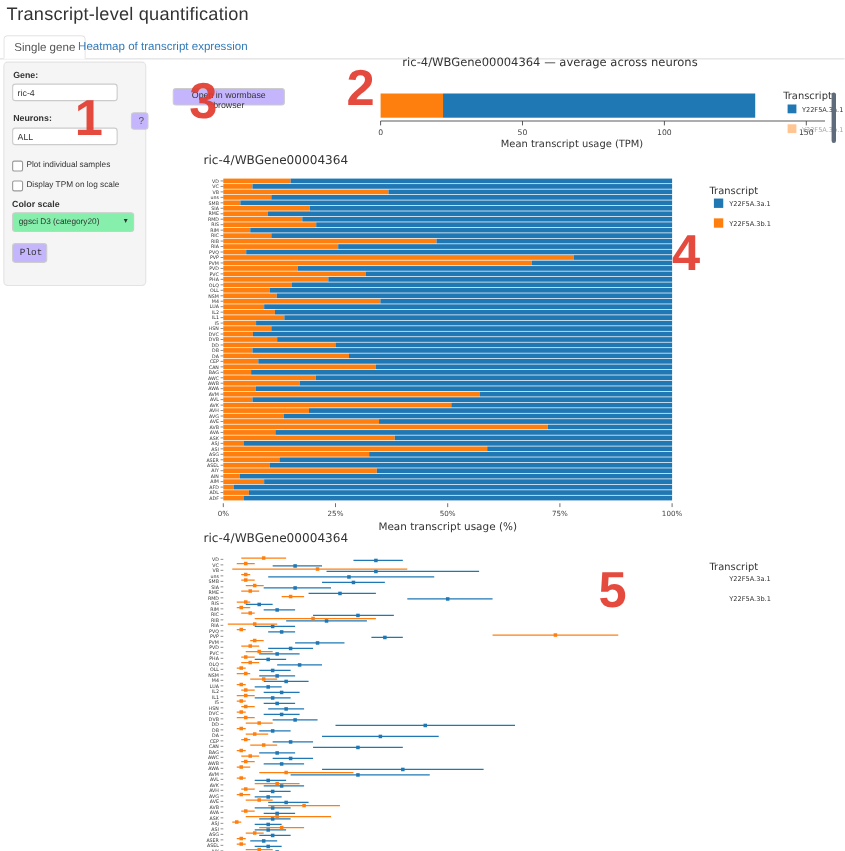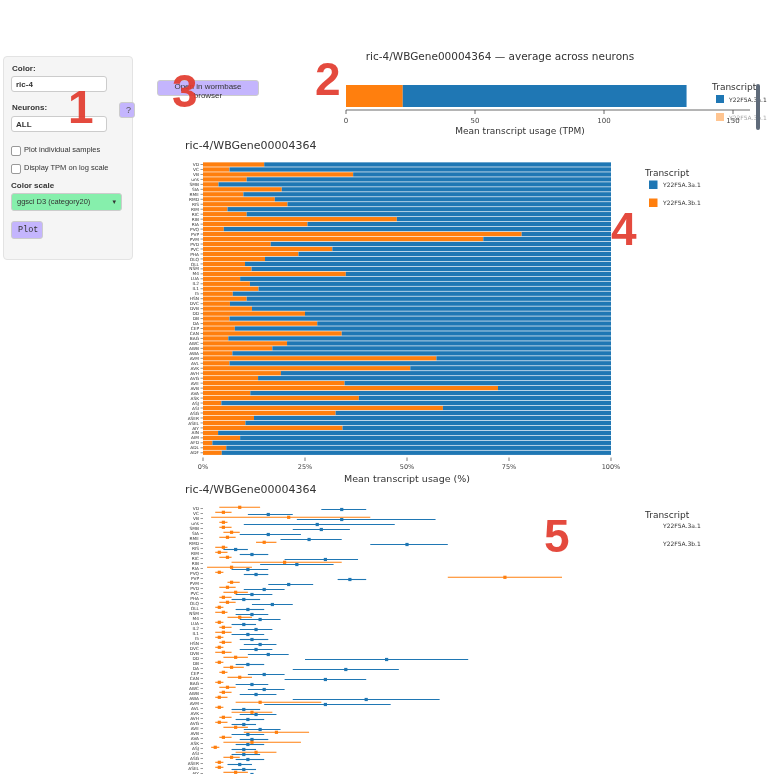--- a/index.html
+++ b/index.html
@@ -4,44 +4,49 @@
 <style>
   html,body{margin:0;padding:0;background:#fff;font-family:"Liberation Sans",sans-serif;}
   #screen{position:relative;width:768px;height:774px;overflow:hidden;background:#fff;}
   #page-title{position:absolute;left:6px;top:4px;margin:0;font-size:16.5px;font-weight:500;color:#333;letter-spacing:.2px;}
   .tabbar{position:absolute;left:0;top:32px;width:768px;height:21px;border-bottom:1px solid #ddd;}
   .tab{position:absolute;top:0;height:20px;line-height:20px;font-size:10.5px;padding:0 9px;white-space:nowrap;cursor:pointer;}
   .tab.active{left:3px;background:#fff;border:1px solid #ddd;border-bottom:1px solid #fff;border-radius:4px 4px 0 0;color:#555;}
   .tab.link{left:62px;color:#337ab7;}
   .sidebar{position:absolute;left:3px;top:56px;width:128px;height:202px;background:#f5f5f5;border:1px solid #e3e3e3;border-radius:4px;}
   .sb-label{position:absolute;font-size:8px;font-weight:bold;color:#333;}
-  .sb-input{position:absolute;width:86px;height:14px;font-size:8px;padding:0 4px;border:1px solid #ccc;border-radius:3px;background:#fff;color:#333;font-family:"Liberation Sans",sans-serif;font-weight:bold;}
+  .sb-input{position:absolute;width:86px;height:14px;font-size:8px;padding:0 4px;border:1px solid #ccc;border-radius:3px;background:#fff;color:#333;font-family:"Liberation Sans",sans-serif;}
   .cb-box{position:absolute;width:8px;height:8px;border:1px solid #999;border-radius:2px;background:#fff;}
   .cb-label{position:absolute;font-size:7.5px;color:#333;white-space:nowrap;}
   .sb-select{position:absolute;left:11px;top:193px;width:104px;height:16px;border:1px solid #ccc;border-radius:3px;background:#86efac;font-size:7.5px;color:#333;line-height:16px;padding-left:5px;cursor:pointer;}
   .sb-select .caret{position:absolute;right:5px;top:0;font-size:7px;color:#333;}
   .btn{position:absolute;border:1px solid #ccc;border-radius:3px;background:#c4b5fd;color:#333;font-family:"Liberation Sans",sans-serif;cursor:pointer;}
   #plot-btn{left:11px;top:221px;width:32px;height:18px;font-size:8.5px;font-family:Liberation Mono, monospace;}
   #help-btn{left:119px;top:102px;width:16px;height:16px;font-size:9px;color:#555;}
   #wormbase-btn{left:157px;top:80px;width:102px;height:16px;font-size:8px;}
   .chart{position:absolute;}
   #chart-top{left:330px;top:50px;}
   #chart-mid{left:160px;top:135px;}
   #chart-bot{left:160px;top:482px;}
   .scrollthumb{position:absolute;left:756px;top:84px;width:4px;height:46px;background:#5f6b7a;border-radius:2px;cursor:pointer;}
   .annot{position:absolute;font-size:46px;line-height:1;font-weight:bold;opacity:.92;font-family:"Liberation Sans",sans-serif;pointer-events:none;}
 </style>
 </head>
 <body>
 
 <div id="screen">
+  <h1 id="page-title">Transcript-level quantification</h1>
 
+  <div class="tabbar">
+    <div class="tab active">Single gene</div>
+    <div class="tab link">Heatmap of transcript expression</div>
+  </div>
 
   <div class="sidebar"></div>
-  <span class="sb-label" style="left:12px;top:64px;">Color:</span>
+  <span class="sb-label" style="left:12px;top:64px;">Gene:</span>
   <input class="sb-input" style="left: 11px; top: 76px;" value="ric-4">
   <span class="sb-label" style="left:12px;top:103px;">Neurons:</span>
   <button class="btn" id="help-btn">?</button>
   <input class="sb-input" style="left: 11px; top: 116px;" value="ALL">
   <span class="cb-box" style="left:11px;top:146px;"></span>
   <span class="cb-label" style="left:24px;top:145px;">Plot individual samples</span>
   <span class="cb-box" style="left:11px;top:164px;"></span>
   <span class="cb-label" style="left:24px;top:163px;">Display TPM on log scale</span>
   <span class="sb-label" style="left:11px;top:181px;">Color scale</span>
   <div class="sb-select">

